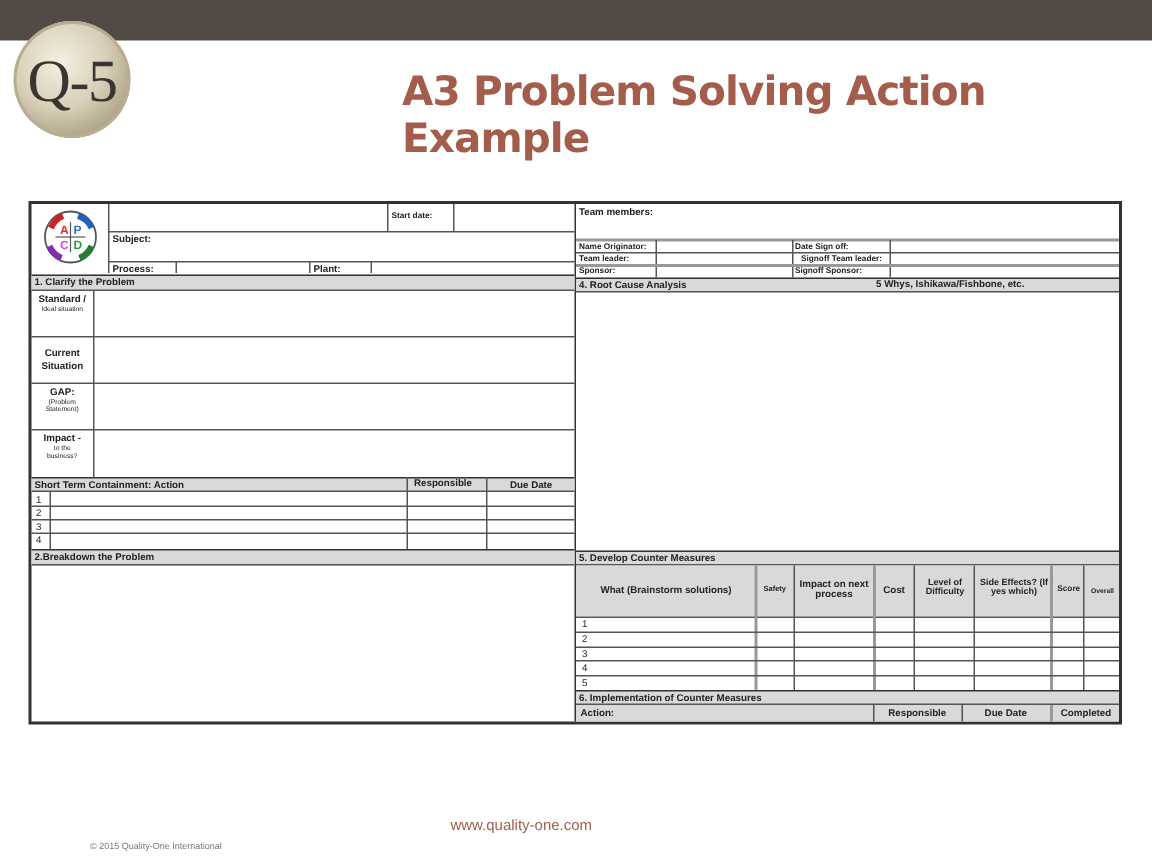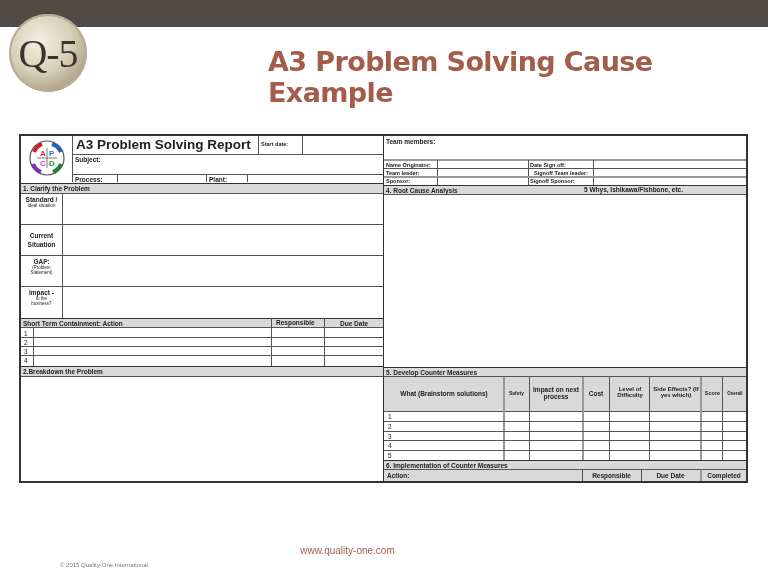--- a/index.html
+++ b/index.html
@@ -25,39 +25,38 @@
   .big { font-size:13.5px; font-weight:bold; }
   .pdca { position:absolute; left:3px; top:2px; width:46px; height:40px; }
 </style>
 </head>
 <body>
 
 <div class="topbar"></div>
 <div class="logo">
     <span>Q-5</span>
   </div>
-<div class="title">A3 Problem Solving Cause Example</div>
+<div class="title">A3 Problem Solving Action Example</div>
 
 <div class="sheet">
 
   <svg class="pdca" viewBox="0 0 46 40">
     <circle cx="23" cy="20" r="17" fill="none" stroke="#555" stroke-width="1.2"></circle>
     <path d="M10 14 A15 15 0 0 1 18 6" stroke="#d02020" stroke-width="4" fill="none"></path>
     <path d="M28 6 A15 15 0 0 1 37 14" stroke="#2060c0" stroke-width="4" fill="none"></path>
     <path d="M37 26 A15 15 0 0 1 29 34" stroke="#208030" stroke-width="4" fill="none"></path>
     <path d="M17 34 A15 15 0 0 1 9 26" stroke="#8030b0" stroke-width="4" fill="none"></path>
     <line x1="23" y1="10" x2="23" y2="30" stroke="#555" stroke-width="0.8"></line>
     <line x1="13" y1="20" x2="33" y2="20" stroke="#555" stroke-width="0.8"></line>
     <text x="16" y="18" font-size="8" font-weight="bold" fill="#e03030" font-family="Liberation Sans, sans-serif">A</text>
     <text x="25" y="18" font-size="8" font-weight="bold" fill="#3070d0" font-family="Liberation Sans, sans-serif">P</text>
     <text x="16" y="28" font-size="8" font-weight="bold" fill="#e040e0" font-family="Liberation Sans, sans-serif">C</text>
     <text x="25" y="28" font-size="8" font-weight="bold" fill="#20a040" font-family="Liberation Sans, sans-serif">D</text>
   </svg>
   <div class="vl" style="left:51px; top:0; height:46px;"></div>
-  <div class="lbl big" style="left:55px; top:1px;">A3 Problem Solving Report</div>
   <div class="vl" style="left:237px; top:0; height:18px;"></div>
   <div class="lbl" style="left:240px; top:5px; font-size:5.5px;">Start date:</div>
   <div class="vl" style="left:281px; top:0; height:18px;"></div>
   <div class="abs" style="left:283px; top:1px; width:78px; height:16px;"></div>
   <div class="hl" style="left:51px; top:18px; width:311px;"></div>
   <div class="lbl" style="left:54px; top:20px;">Subject:</div>
   <div class="abs" style="left:85px; top:19px; width:276px; height:19px;"></div>
   <div class="hl" style="left:51px; top:38px; width:311px;"></div>
   <div class="lbl" style="left:54px; top:40px;">Process:</div>
   <div class="vl" style="left:96px; top:38px; height:8px;"></div>

